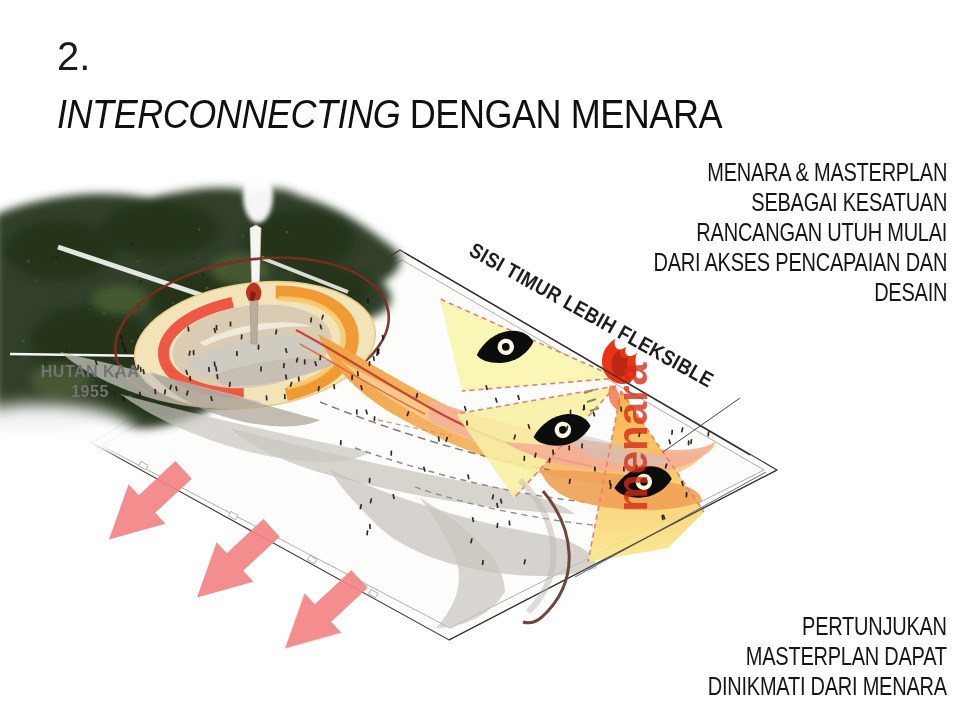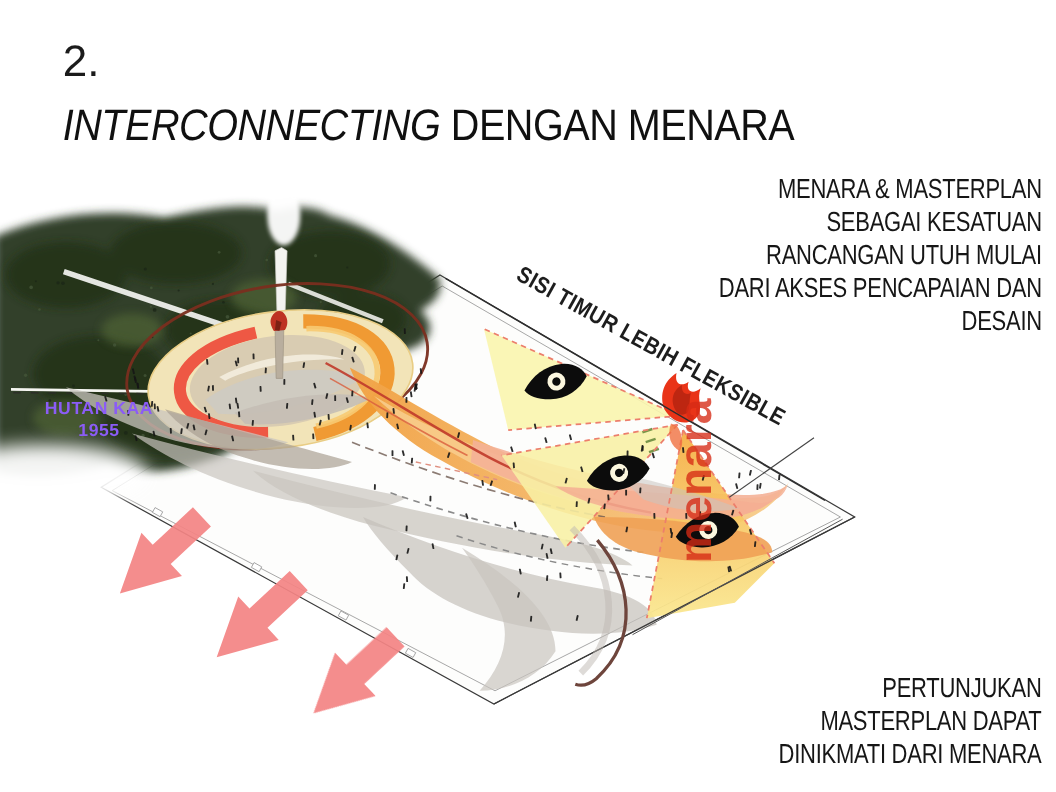--- a/index.html
+++ b/index.html
@@ -11,21 +11,21 @@
   .title{left:57px;top:92px;font-size:40px;color:#101010;white-space:nowrap;
          transform:scaleX(.9);transform-origin:left top;letter-spacing:-.5px}
   .title .it{font-style:italic}
   .anno{right:13px;text-align:right;font-size:25px;line-height:30px;color:#161616;
         white-space:pre-line;transform:scaleX(.8);transform-origin:right top;letter-spacing:-.3px}
   .top-right{top:157px}
   .bottom-right{top:611px}
   .sisi{left:477px;top:238px;font-size:21px;font-weight:bold;color:#1d1d1d;white-space:nowrap;
         transform:rotate(29deg) scaleX(.87);transform-origin:left top;letter-spacing:.5px}
   .hutan{left:36px;top:362px;width:108px;text-align:center;font-size:16px;font-weight:bold;
-         color:#8b5cf6;white-space:pre-line;line-height:20px;letter-spacing:.5px}
+         color:#737373;white-space:pre-line;line-height:20px;letter-spacing:.5px}
   .menara{left:540px;top:411px;width:185px;height:52px;text-align:center;font-size:42px;
           font-weight:bold;color:rgba(214,42,20,.78);transform:rotate(-90deg);line-height:52px}
 </style>
 </head>
 <body>
 
 <svg id="art" width="960" height="720" viewBox="0 0 960 720">
   <defs>
     <filter id="b2" x="-30%" y="-30%" width="160%" height="160%">
         <feGaussianBlur stdDeviation="2"></feGaussianBlur>

